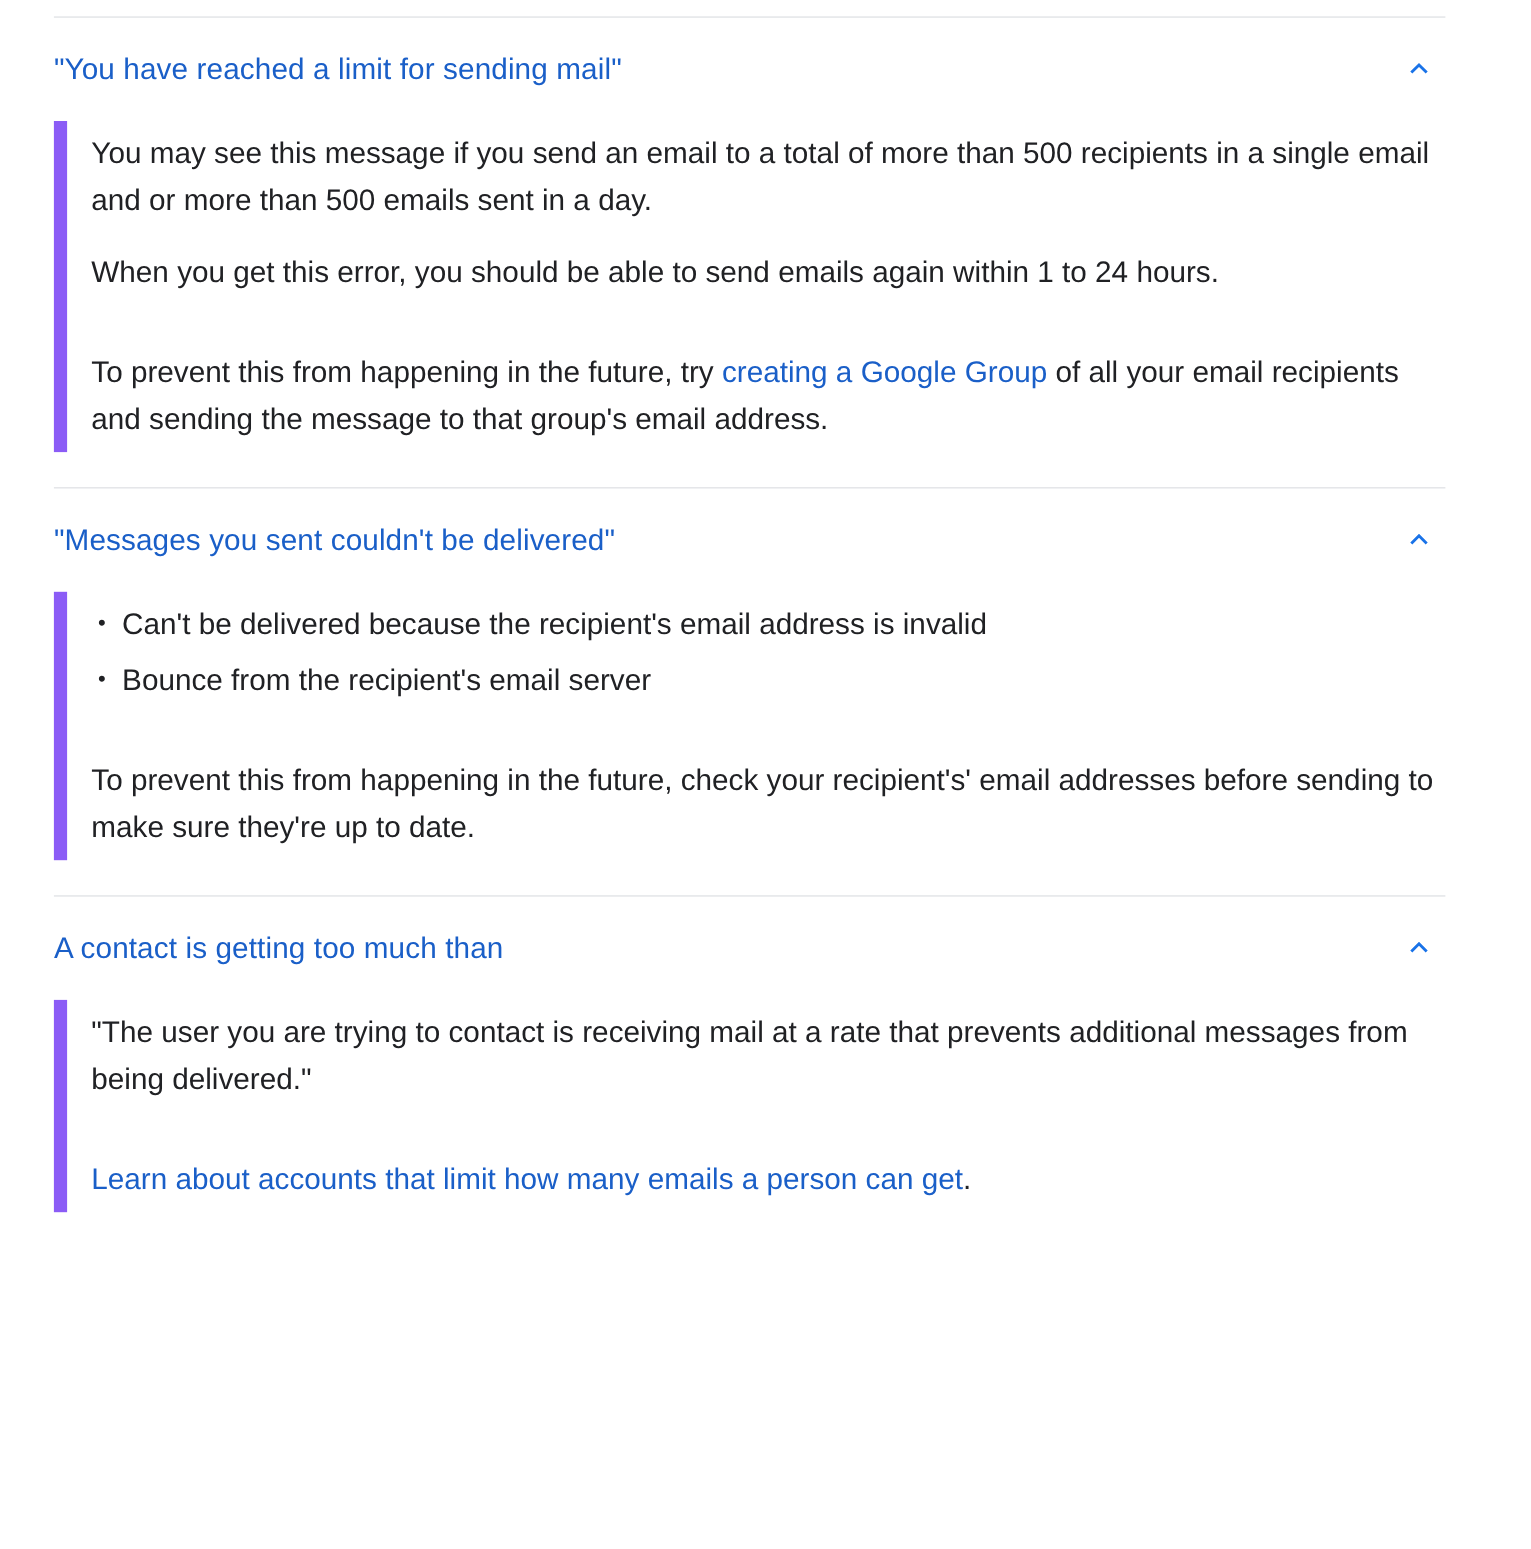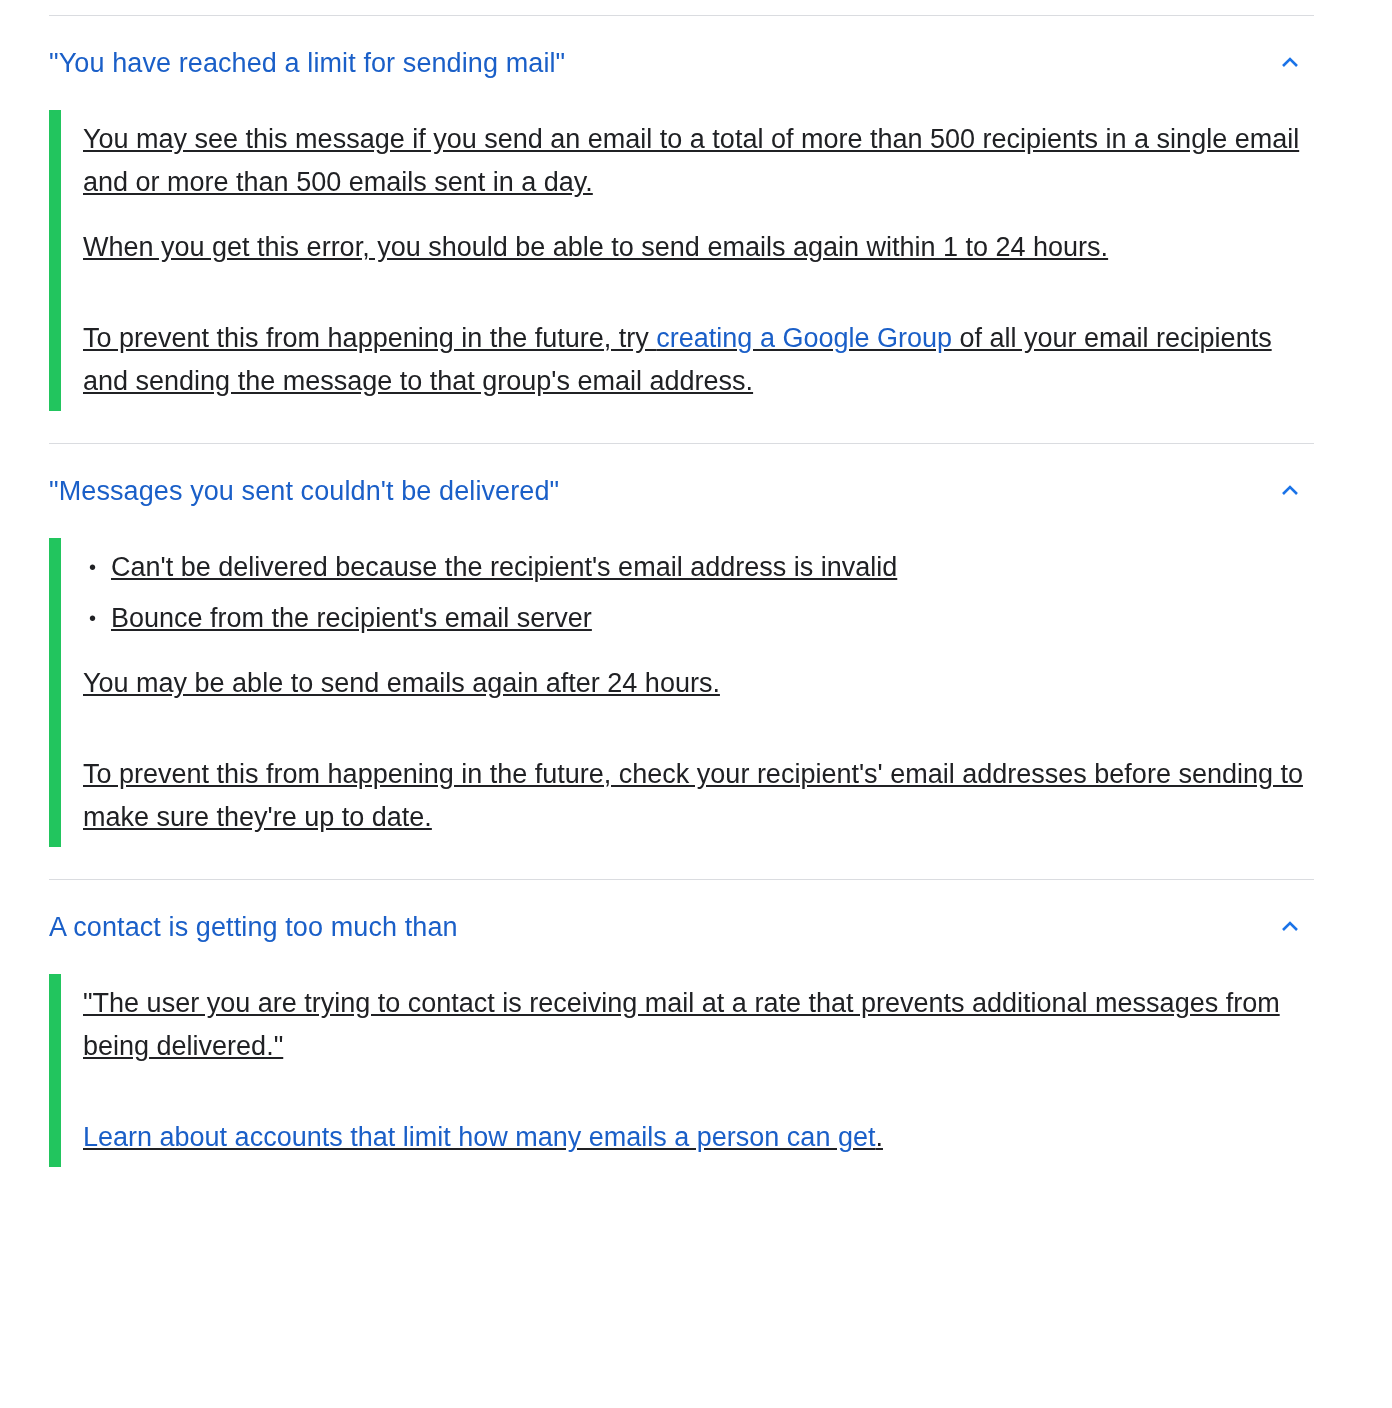--- a/index.html
+++ b/index.html
@@ -4,21 +4,21 @@
 <style>
   html, body { margin:0; padding:0; background:#ffffff; }
   body { width:1392px; height:1408px; position:relative; overflow:hidden;
          font-family:"Liberation Sans", sans-serif; color:#202124; }
   .wrap { position:absolute; left:49px; width:1265px; top:15px; }
   .section { border-top:1px solid #dadce0; }
   .header { display:flex; align-items:center; justify-content:space-between;
             height:94px; cursor:pointer; }
   .title { color:#1a5fc8; font-size:27px; letter-spacing:0.1px; }
   .chev { width:24px; height:24px; margin-right:12px; }
-  .body { border-left:12px solid #22c55e; padding:8px 0 8px 22px; margin-bottom:32px;text-decoration:underline; }
+  .body { border-left:12px solid #8b5cf6; padding:8px 0 8px 22px; margin-bottom:32px; }
   .body p { margin:0 0 22px 0; font-size:27px; line-height:43px; }
   .body p:last-child { margin-bottom:0;margin-top:48px; }
   .body ul { margin:0 0 22px 0; padding:0 0 0 6px; list-style:none; }
   .body li { font-size:27px; line-height:43px; margin-bottom:8px; position:relative; padding-left:22px; }
   .body li::before { content:"\2022"; position:absolute; left:0; font-size:20px; }
   a { color:#1a5fc8; text-decoration:none; }
 </style>
 </head>
 <body>
 
@@ -43,21 +43,20 @@
       <span class="title">"Messages you sent couldn't be delivered"</span>
       <svg class="chev" viewBox="0 0 24 24">
           <path d="M5 15 L12 8 L19 15" fill="none" stroke="#1a73e8" stroke-width="2.6"></path>
         </svg>
     </div>
     <div class="body">
       <ul>
         <li>Can't be delivered because the recipient's email address is invalid</li>
         <li>Bounce from the recipient's email server</li>
       </ul>
-      <p>You may be able to send emails again after 24 hours.</p>
       <p>To prevent this from happening in the future, check your recipient's' email addresses before sending to make sure they're up to date.</p>
     </div>
   </div>
 
   <div class="section">
     <div class="header">
       <span class="title">A contact is getting too much than</span>
       <svg class="chev" viewBox="0 0 24 24">
           <path d="M5 15 L12 8 L19 15" fill="none" stroke="#1a73e8" stroke-width="2.6"></path>
         </svg>

